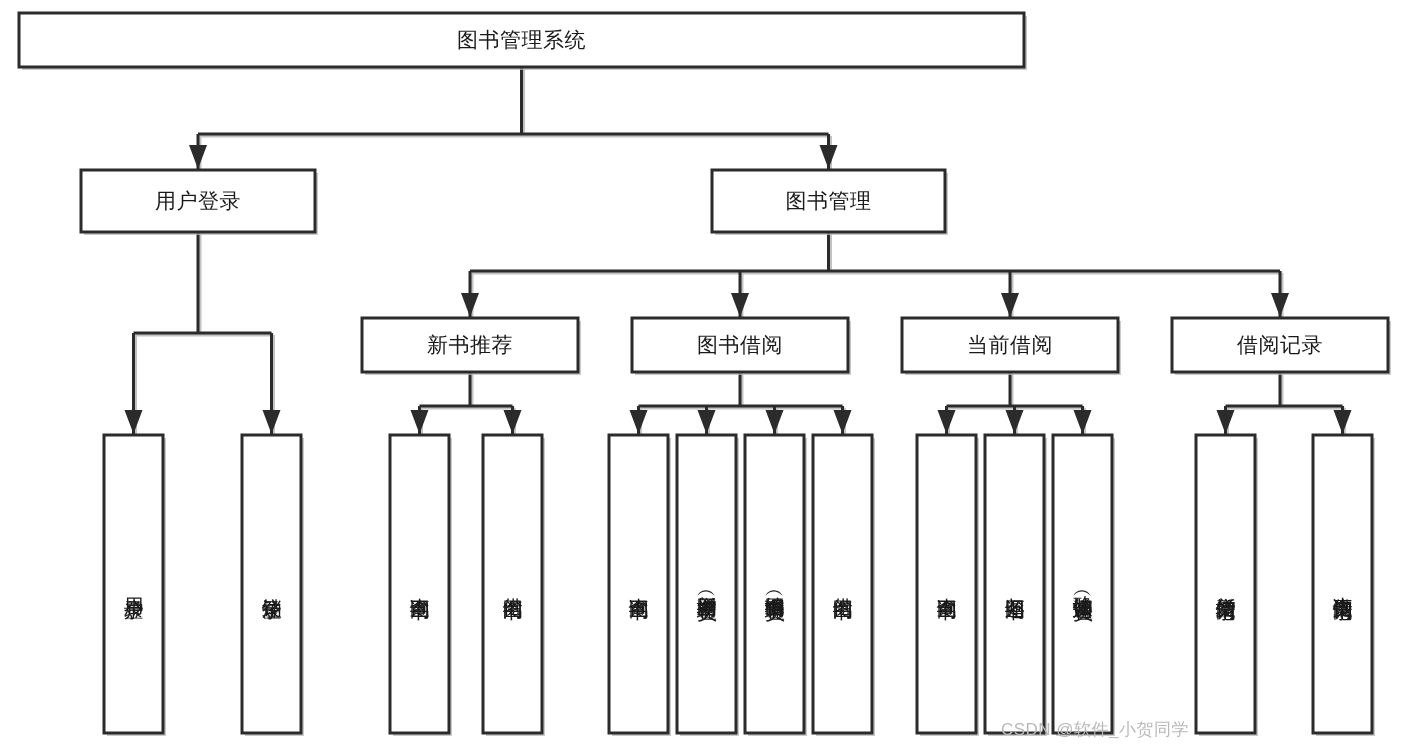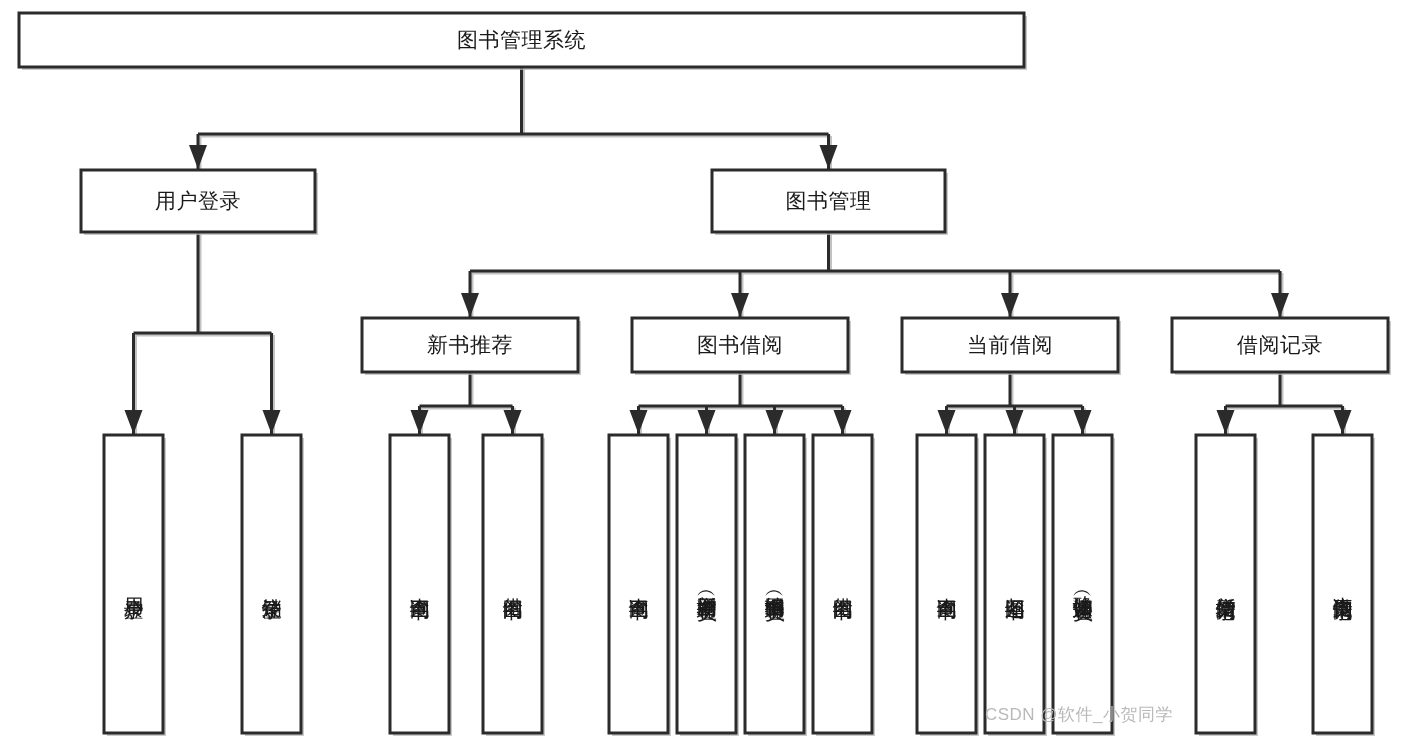--- a/index.html
+++ b/index.html
@@ -12,20 +12,21 @@
     width: 1405px;
     height: 747px;
     font-family: "Liberation Sans", "DejaVu Sans", sans-serif;
     overflow: hidden;
     position: relative;
   }
   #diagram-root {
     position: relative;
     width: 1185px;
     height: 747px;
+    padding-left: 16px;
   }
   svg.diagram-canvas {
     position: absolute;
     top: 0;
     left: 0;
     width: 1405px;
     height: 747px;
     display: block;
   }
   .node-box {
@@ -73,21 +74,21 @@
     color: #1a1a1a;
     line-height: 1.08;
     letter-spacing: 1px;
     white-space: nowrap;
     pointer-events: none;
     text-align: center;
   }
   .watermark {
     position: absolute;
     right: 12px;
-    bottom: 21px;
+    bottom: 6px;
     font-family: "Liberation Sans", "DejaVu Sans", sans-serif;
     font-size: 17px;
     color: #b9b9b9;
     letter-spacing: 0.5px;
     user-select: none;
     margin-top: 44px;
   }
 </style>
 </head>
 <body>

